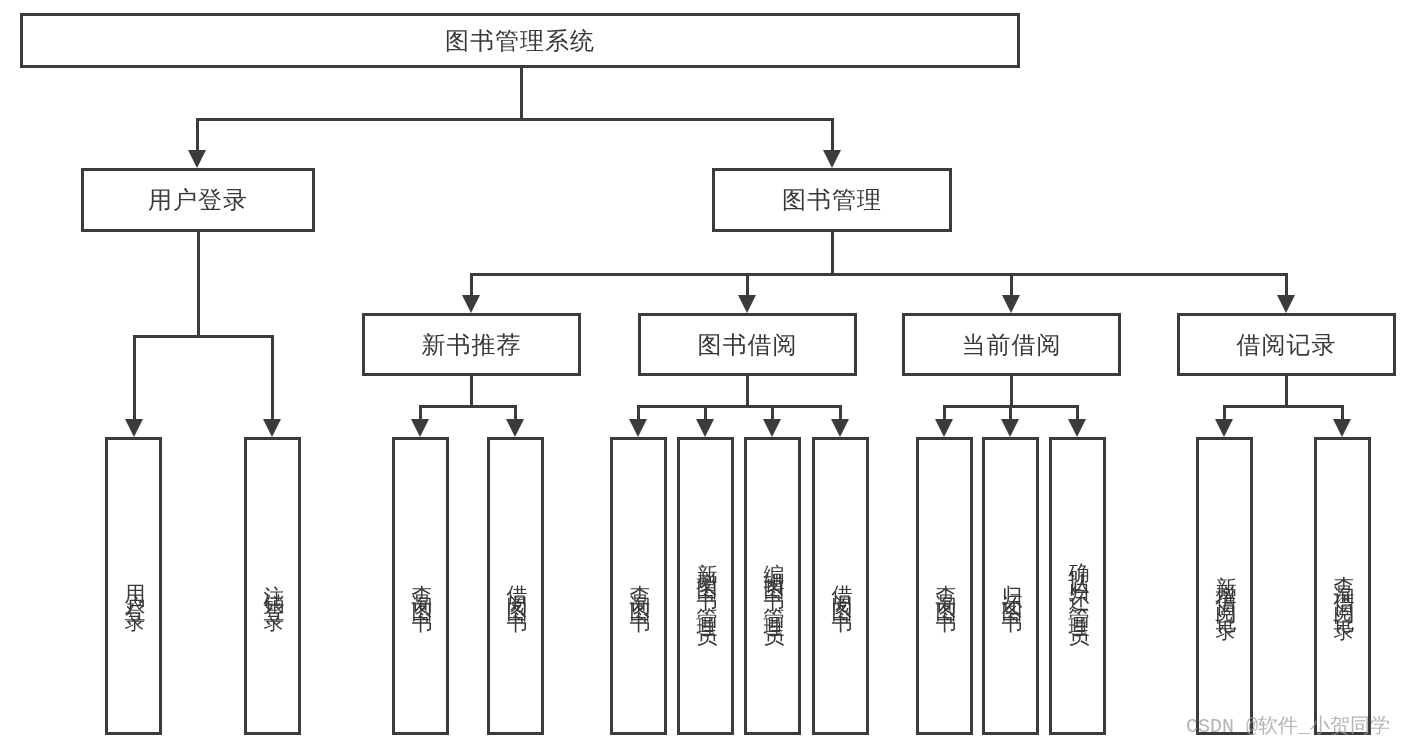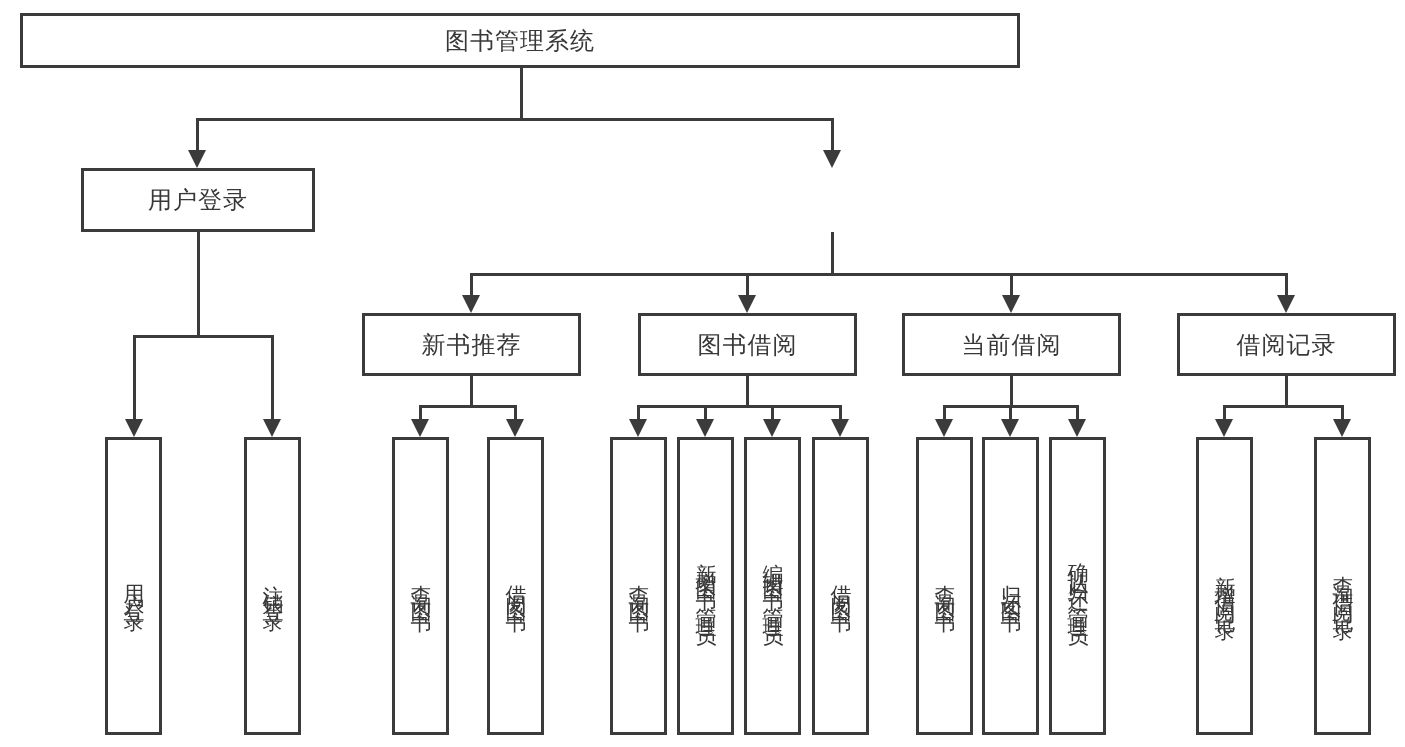--- a/index.html
+++ b/index.html
@@ -1,21 +1,21 @@
 <!DOCTYPE html>
 <html><head>
 <meta charset="utf-8">
 <style>
   html, body { margin: 0; padding: 0; background: #ffffff; }
   .canvas {
     position: relative;
     width: 1405px;
     height: 747px;
     background: #ffffff;
-    font-family: Liberation Serif, serif;
+    font-family: Liberation Mono, monospace;
     overflow: hidden;
   }
   
   .node {
     position: absolute;
     box-sizing: border-box;
     border: 3px solid #3b3b3b;
     background: #ffffff;
     display: flex;
     align-items: center;
@@ -77,20 +77,23 @@
 
 <div class="canvas">
 
   <div class="node" style="left:20px;top:13px;width:1000px;height:55px">
     <span>图书管理系统</span>
   </div>
 
   <div class="node" style="left:81px;top:168px;width:234px;height:64px">
     <span>用户登录</span>
   </div>
+  <div class="node" style="left:712px;top:168px;width:240px;height:64px">
+    <span>图书管理</span>
+  </div>
 
   <div class="node" style="left:362px;top:313px;width:219px;height:63px">
     <span>新书推荐</span>
   </div>
   <div class="node" style="left:638px;top:313px;width:219px;height:63px">
     <span>图书借阅</span>
   </div>
   <div class="node" style="left:1177px;top:313px;width:219px;height:63px">
     <span>借阅记录</span>
   </div>
@@ -194,14 +197,15 @@
   <div class="ln" style="left:1076px;top:405px;width:3px;height:14px"></div>
   <div class="arr" style="left:1068px;top:419px"></div>
 
   <div class="ln" style="left:1285px;top:376px;width:3px;height:29px"></div>
   <div class="ln" style="left:1223px;top:405px;width:120px;height:3px"></div>
   <div class="ln" style="left:1223px;top:405px;width:3px;height:14px"></div>
   <div class="arr" style="left:1215px;top:419px"></div>
   <div class="ln" style="left:1341px;top:405px;width:3px;height:14px"></div>
   <div class="arr" style="left:1333px;top:419px"></div>
 
+  <div class="watermark">CSDN @软件_小贺同学</div>
 
 </div>
 
 </body></html>

